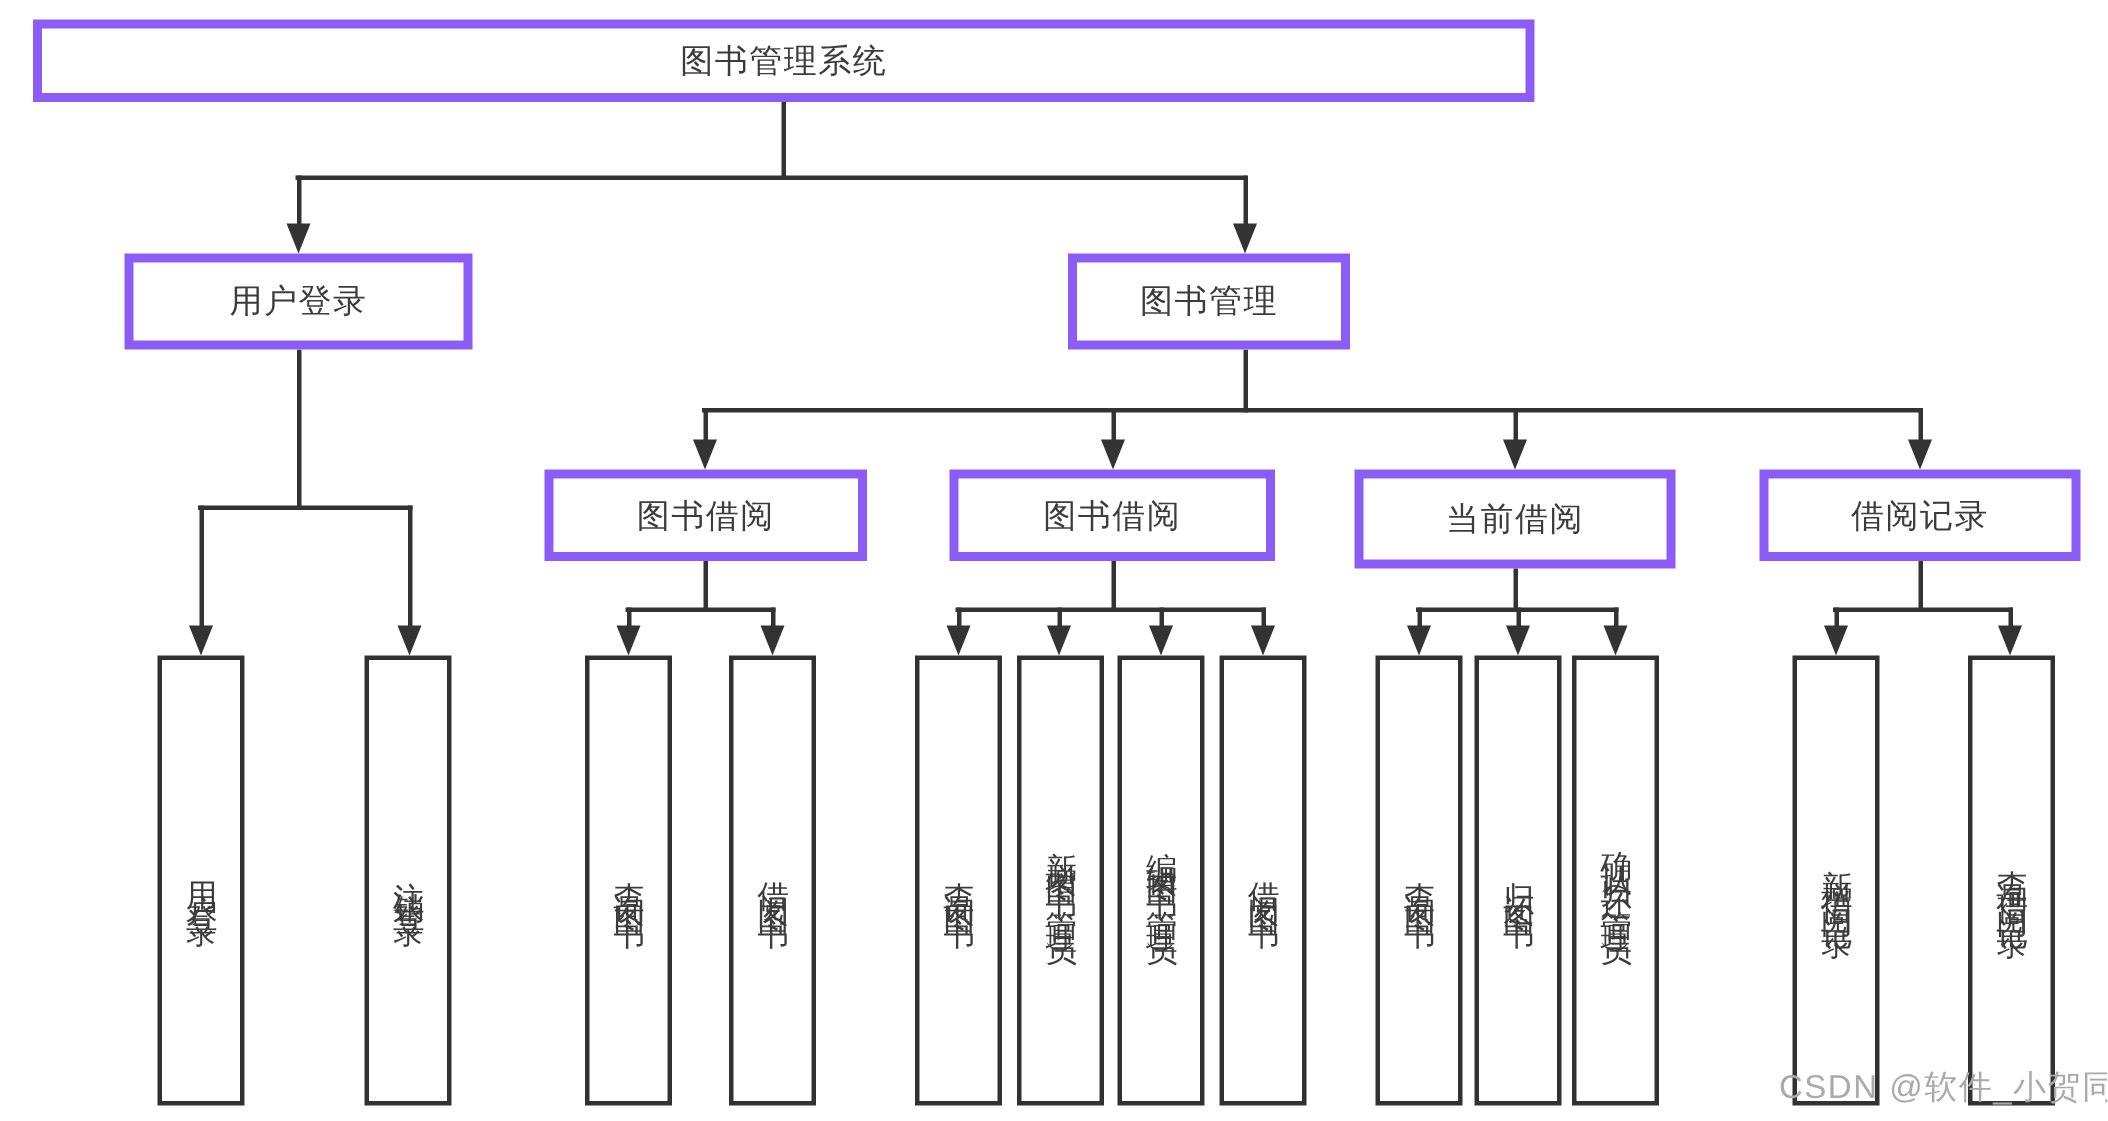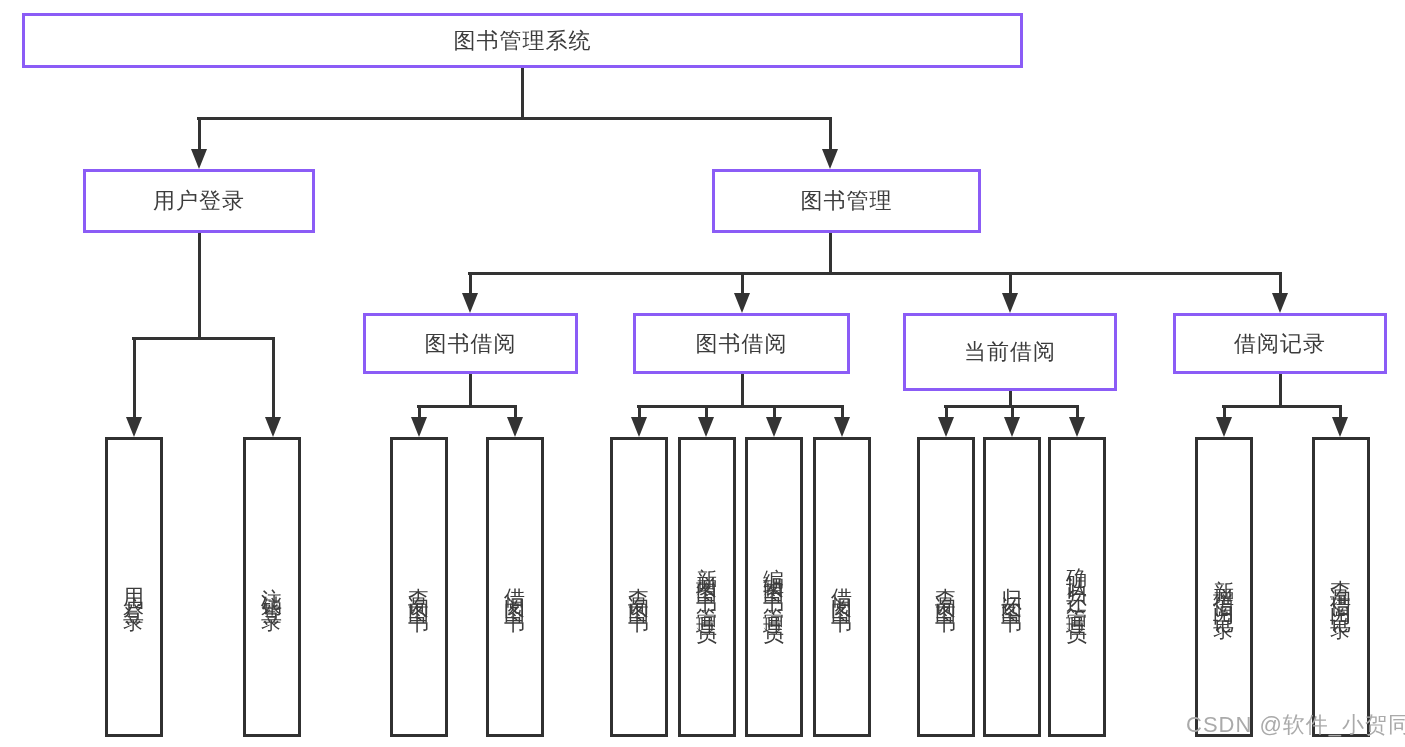--- a/index.html
+++ b/index.html
@@ -8,21 +8,21 @@
     width: 1405px;
     height: 747px;
     background: #ffffff;
     font-family: "Liberation Sans", "DejaVu Sans", sans-serif;
     overflow: hidden;
   }
   
   .hbox {
     position: absolute;
     box-sizing: border-box;
-    border: 3px solid #8b5cf6;
+    border: 6px solid #8b5cf6;
     background: #ffffff;
     display: flex;
     align-items: center;
     justify-content: center;
   }
   .hbox span {
     font-size: 22px;
     color: #3c3c3c;
     letter-spacing: 1px;
     white-space: nowrap;
@@ -137,31 +137,31 @@
     <div class="arrow" style="left:1332px;top:417px;"></div>
   </div>
 
   <div class="hbox" style="left:22px;top:13px;width:1001px;height:55px;">
     <span>图书管理系统</span>
   </div>
 
   <div class="hbox" style="left:83px;top:169px;width:232px;height:64px;">
     <span>用户登录</span>
   </div>
-  <div class="hbox" style="left:712px;top:169px;width:269px;height:64px;">
+  <div class="hbox" style="left:712px;top:169px;width:188px;height:64px;">
     <span>图书管理</span>
   </div>
 
   <div class="hbox" style="left:363px;top:313px;width:215px;height:61px;">
     <span>图书借阅</span>
   </div>
   <div class="hbox" style="left:633px;top:313px;width:217px;height:61px;">
     <span>图书借阅</span>
   </div>
-  <div class="hbox" style="left:903px;top:313px;width:214px;height:78px;">
+  <div class="hbox" style="left:903px;top:313px;width:214px;height:66px;">
     <span>当前借阅</span>
   </div>
   <div class="hbox" style="left:1173px;top:313px;width:214px;height:61px;">
     <span>借阅记录</span>
   </div>
 
   <div class="vbox" style="left:105px;">
     <span>用户登录</span>
   </div>
   <div class="vbox" style="left:243px;">

